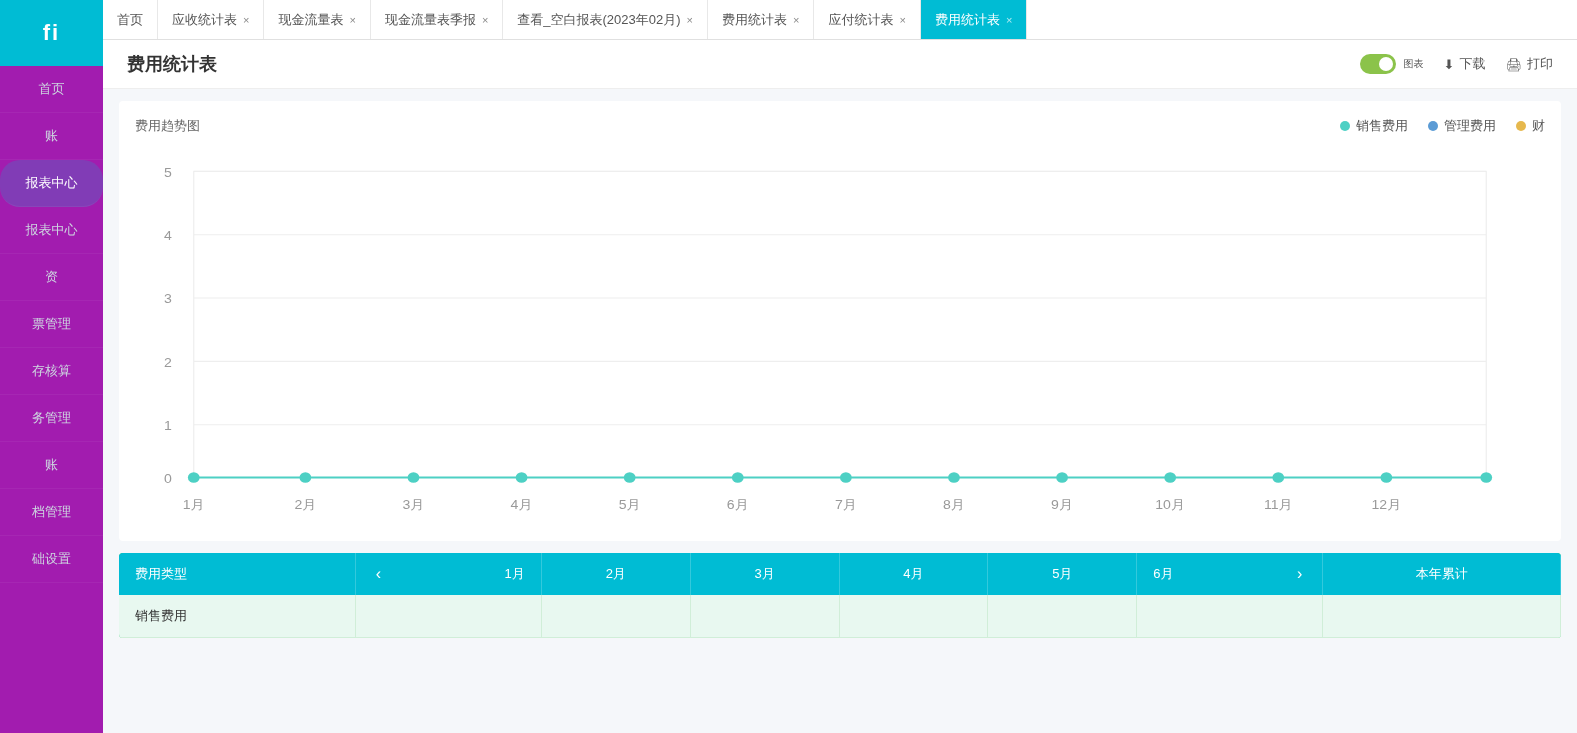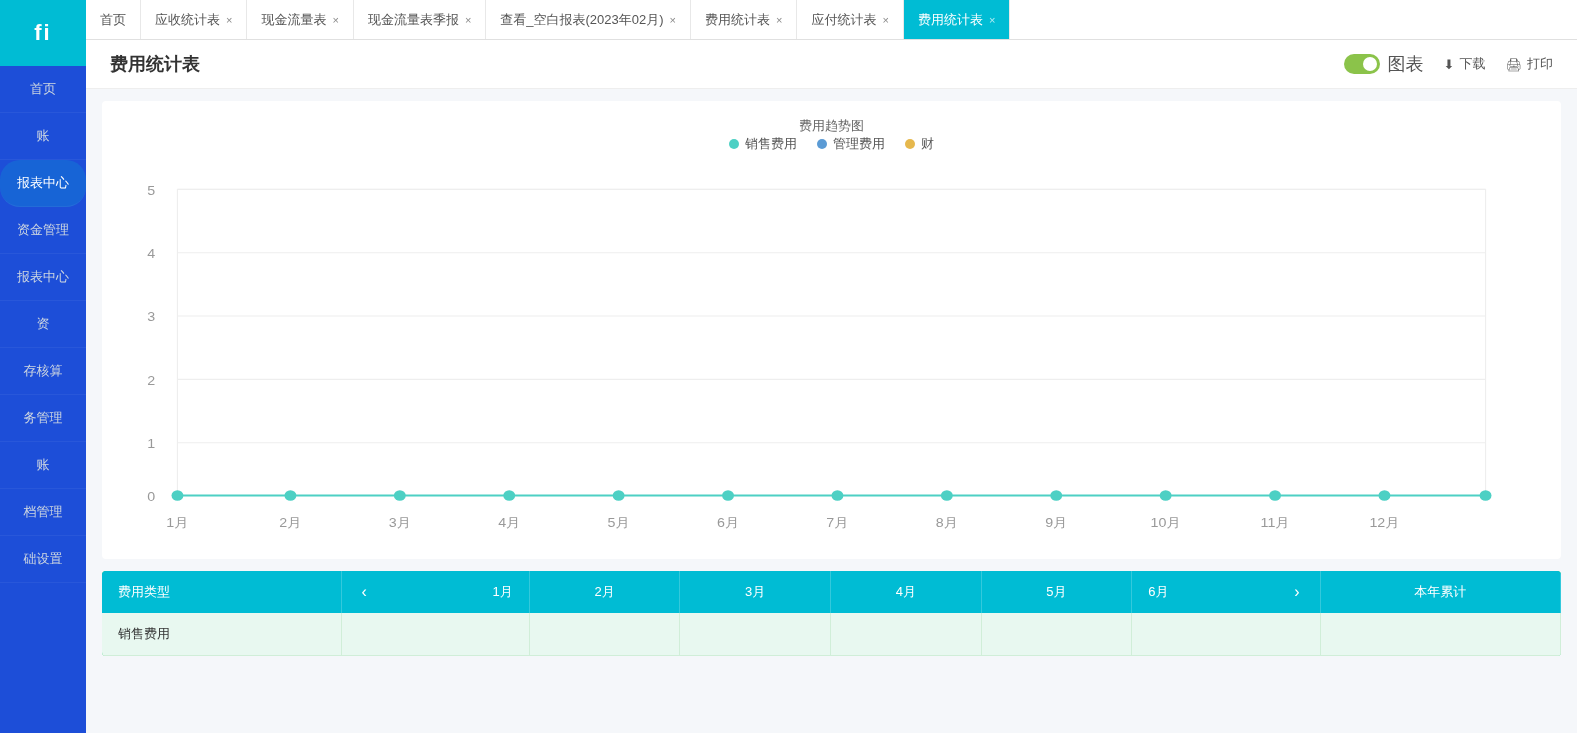--- a/index.html
+++ b/index.html
@@ -1,21 +1,21 @@
 <!DOCTYPE html>
 <html><head>
   <meta charset="utf-8">
   <style>
     * { margin: 0; padding: 0; box-sizing: border-box; }
     body { font-family: 'Microsoft YaHei', Arial, sans-serif; font-size: 13px; display: flex; height: 733px; overflow: hidden; background: #f0f2f5; }
 
     
     .sidebar {
-      width: 86px;
-      background: #1d4ed8;
+      width: 103px;
+      background: #a21caf;
       display: flex;
       flex-direction: column;
       flex-shrink: 0;
       height: 100%;
       overflow: hidden;
     }
     .sidebar-logo {
       background: #00bcd4;
       height: 66px;
       display: flex;
@@ -134,36 +134,35 @@
     .toggle::after {
       content: '';
       position: absolute;
       right: 3px;
       top: 3px;
       width: 14px;
       height: 14px;
       background: white;
       border-radius: 50%;
     }
-    .toggle-label { font-size: 18px; color: #555; }
+    .toggle-label { font-size: 10px; color: #555; }
 
     
     .chart-section {
       background: #fff;
       margin: 12px 16px;
       padding: 16px;
       border-radius: 4px;
       flex-shrink: 0;
     }
     .chart-header {
       display: flex;
       justify-content: space-between;
       align-items: center;
       margin-bottom: 10px;
-      flex-direction: column;
     }
     .chart-title { font-size: 13px; color: #666; }
     .chart-legend {
       display: flex;
       align-items: center;
       gap: 20px;
     }
     .legend-item {
       display: flex;
       align-items: center;
@@ -235,23 +234,23 @@
     }
   </style>
 </head>
 <body>
 
 <div class="sidebar">
   <div class="sidebar-logo">fi</div>
   <div class="sidebar-item">首页</div>
   <div class="sidebar-item">账</div>
   <div class="sidebar-item active">报表中心</div>
-  <div class="sidebar-item">资金管理</div>
   <div class="sidebar-item">报表中心</div>
   <div class="sidebar-item">资</div>
+  <div class="sidebar-item">票管理</div>
   <div class="sidebar-item">存核算</div>
   <div class="sidebar-item">务管理</div>
   <div class="sidebar-item">账</div>
   <div class="sidebar-item">档管理</div>
   <div class="sidebar-item">础设置</div>
 </div>
 
 <div class="main">
 
   <div class="tab-bar">

